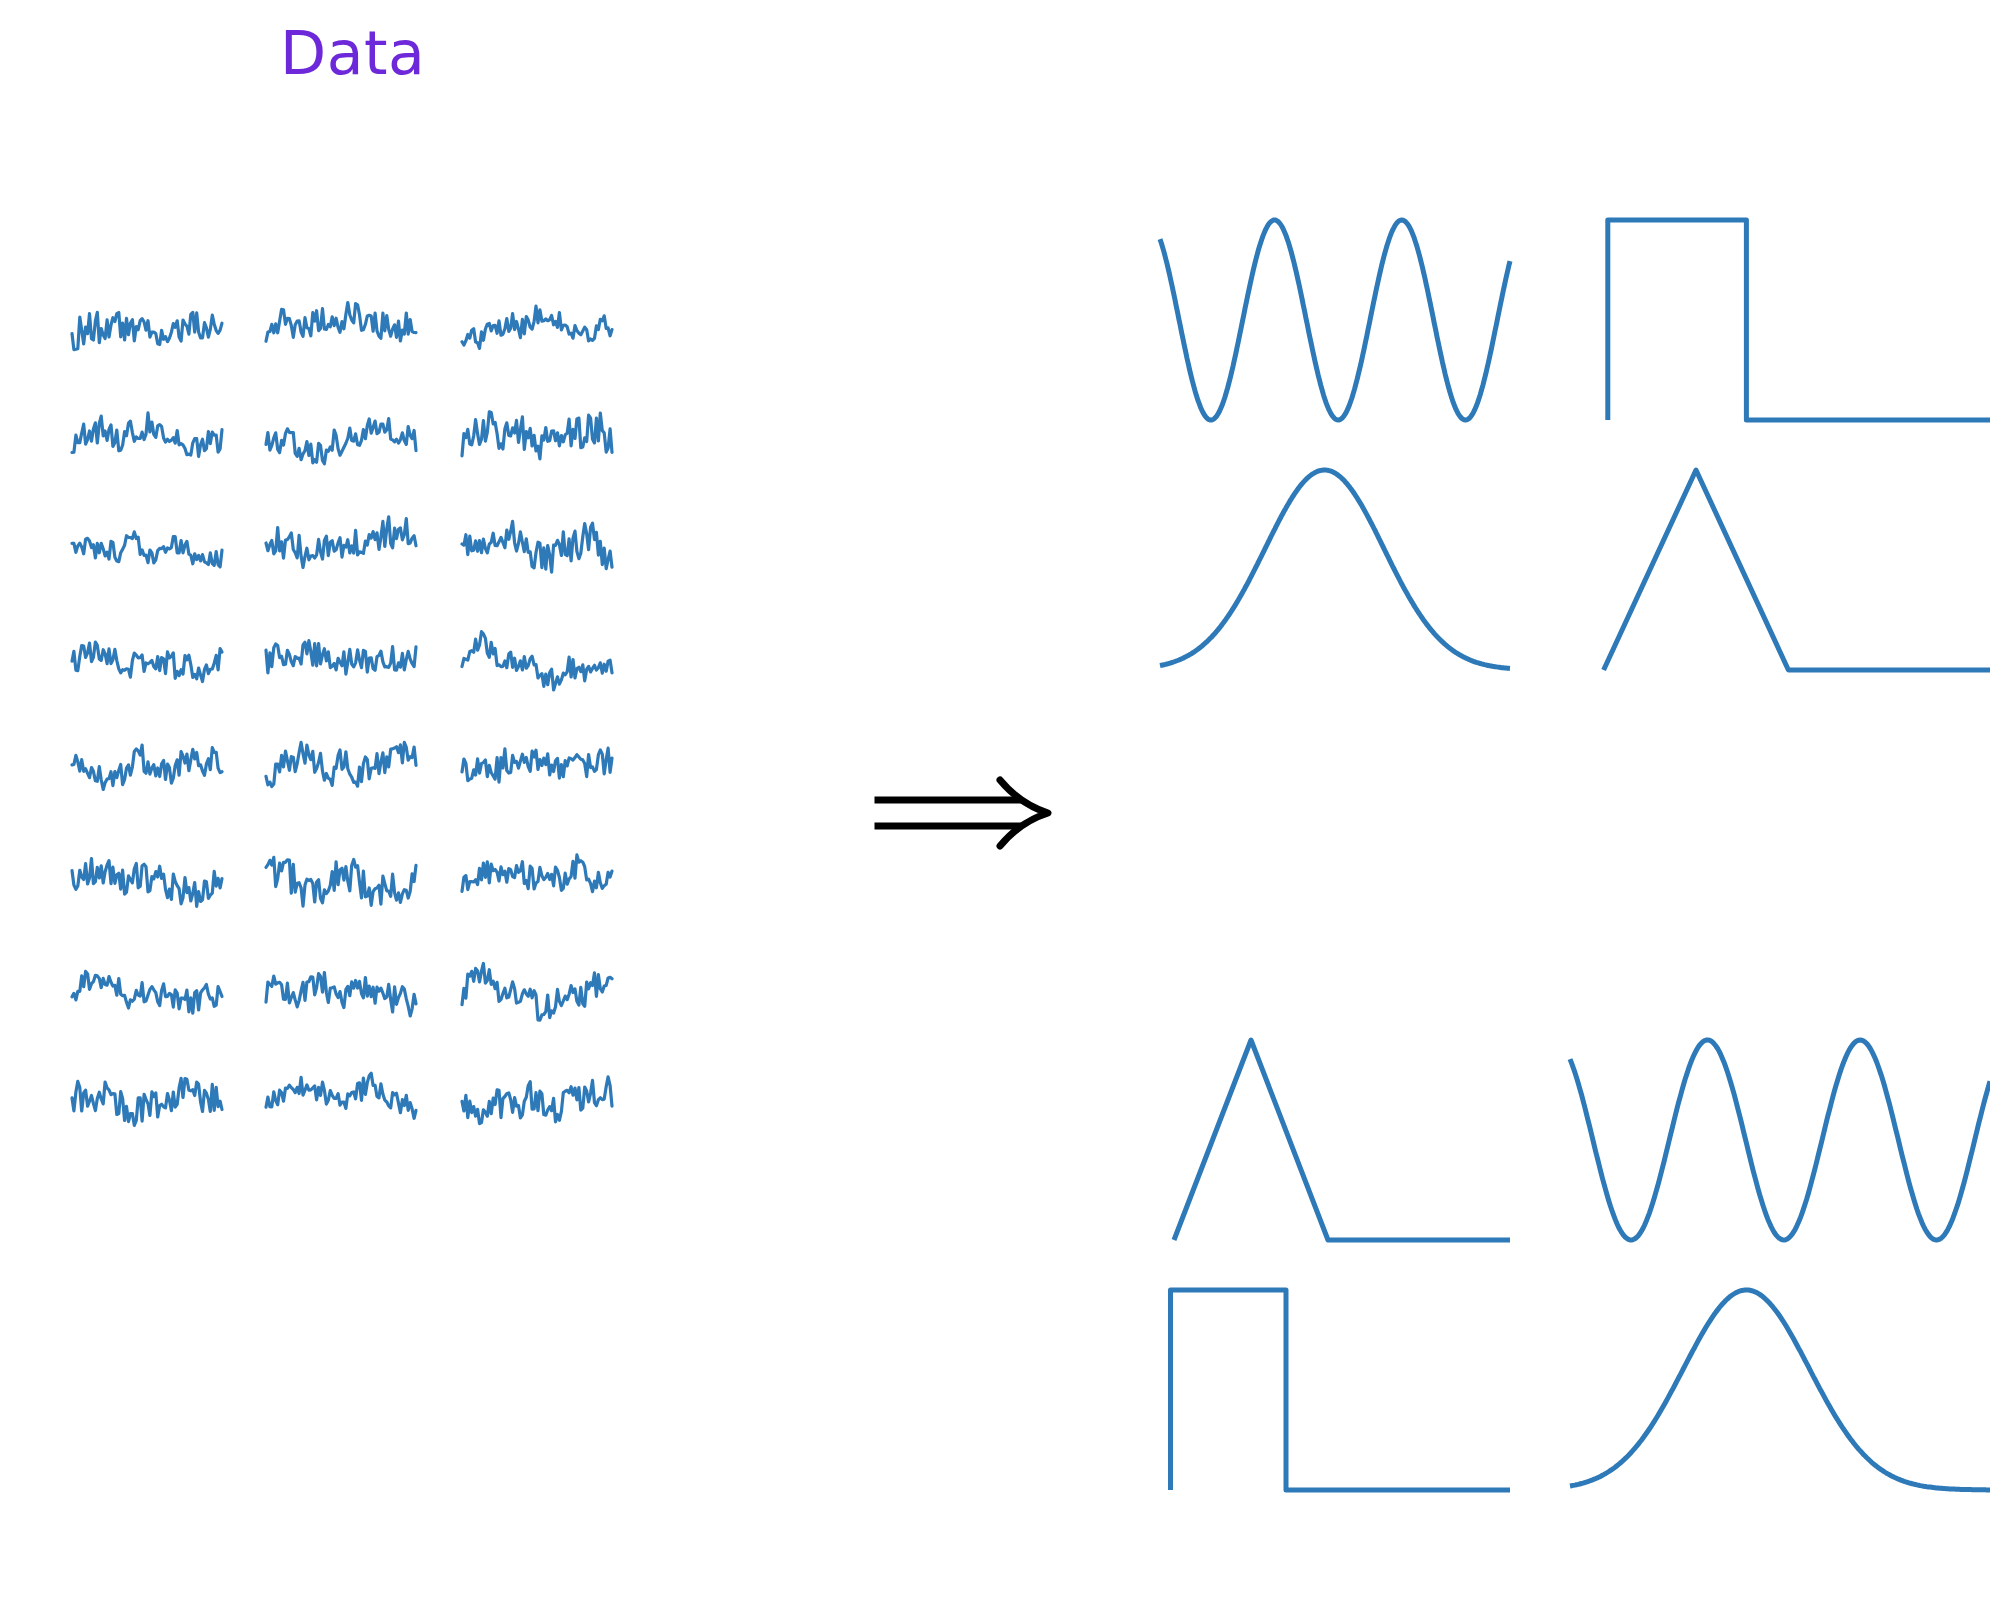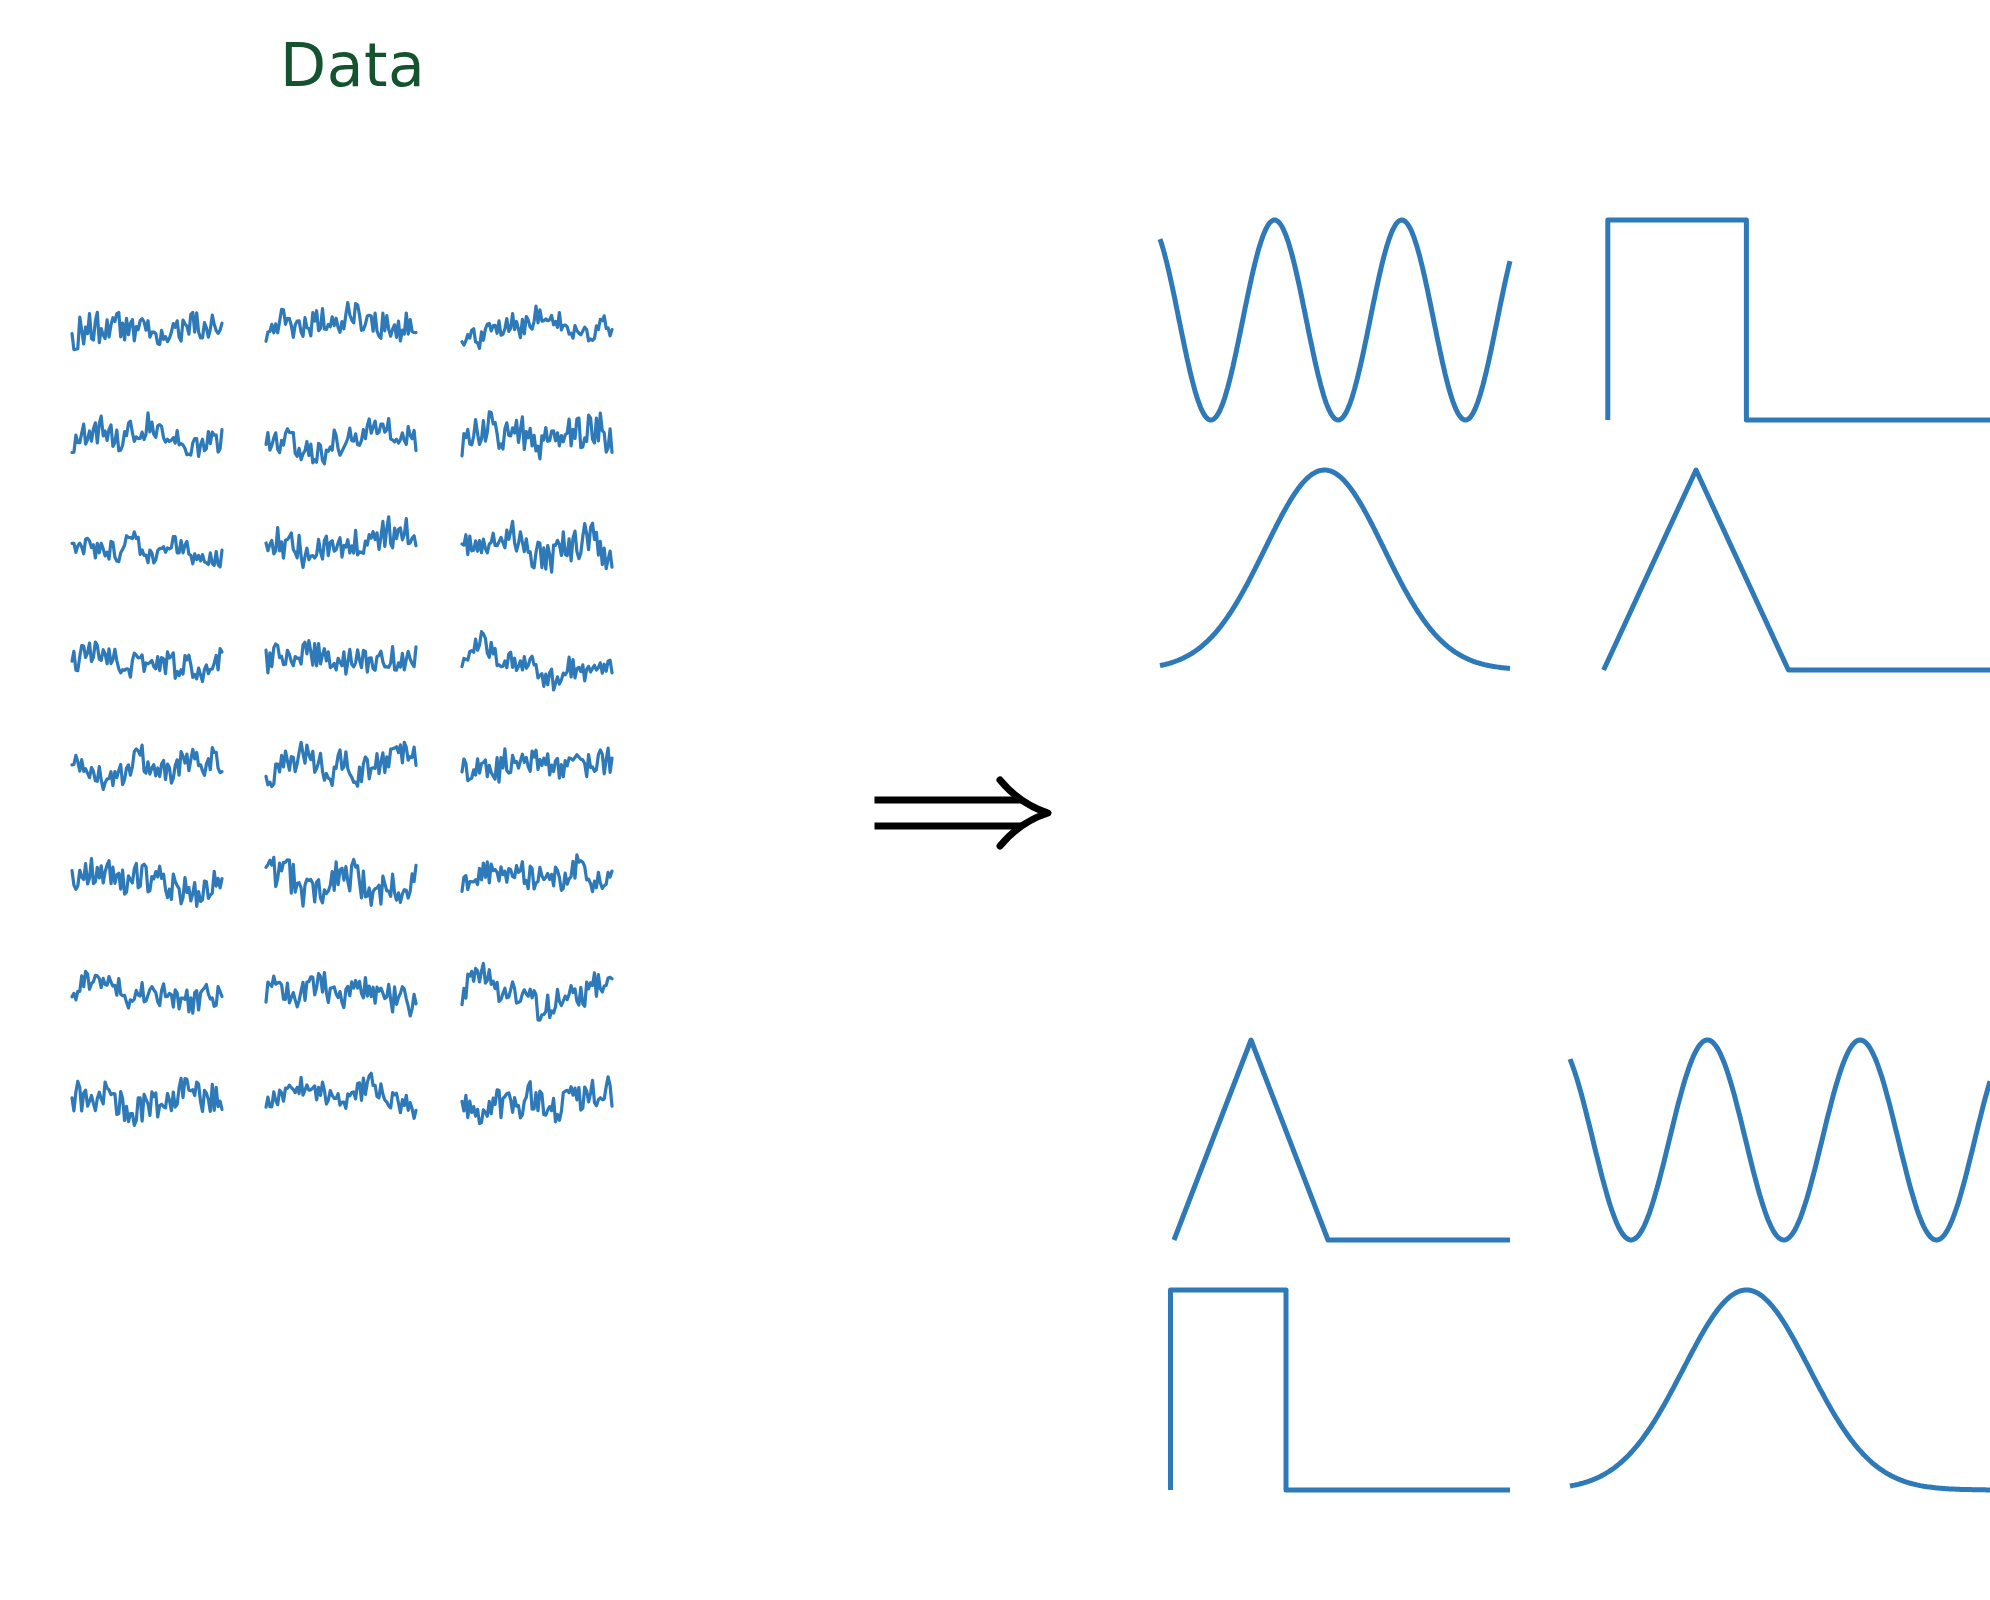--- a/index.html
+++ b/index.html
@@ -9,26 +9,25 @@
   }
   body {
     width: 1990px;
     height: 1600px;
     position: relative;
     font-family: "DejaVu Sans", sans-serif;
     overflow: hidden;
   }
   .label {
     position: absolute;
-    color: #14532d;
+    color: #6d28d9;
     font-family: "DejaVu Sans", sans-serif;
     font-weight: 400;
     white-space: nowrap;
     letter-spacing: 0.5px;
-    margin-top: 12px;
   }
   #label-data   { left: 280px;  top: 18px;  font-size: 60px; }
 
   .panel { position: absolute; }
   #data-panel    { left: 0px;    top: 0px;    width: 760px;  height: 1600px; }
   #arrow-panel   { left: 860px;  top: 760px;  width: 220px;  height: 120px; }
   #results-panel { left: 1130px; top: 180px;  width: 860px;  height: 600px; }
   #truth-panel   { left: 1130px; top: 1000px; width: 860px;  height: 600px; }
 
   svg { display: block; overflow: visible; }

